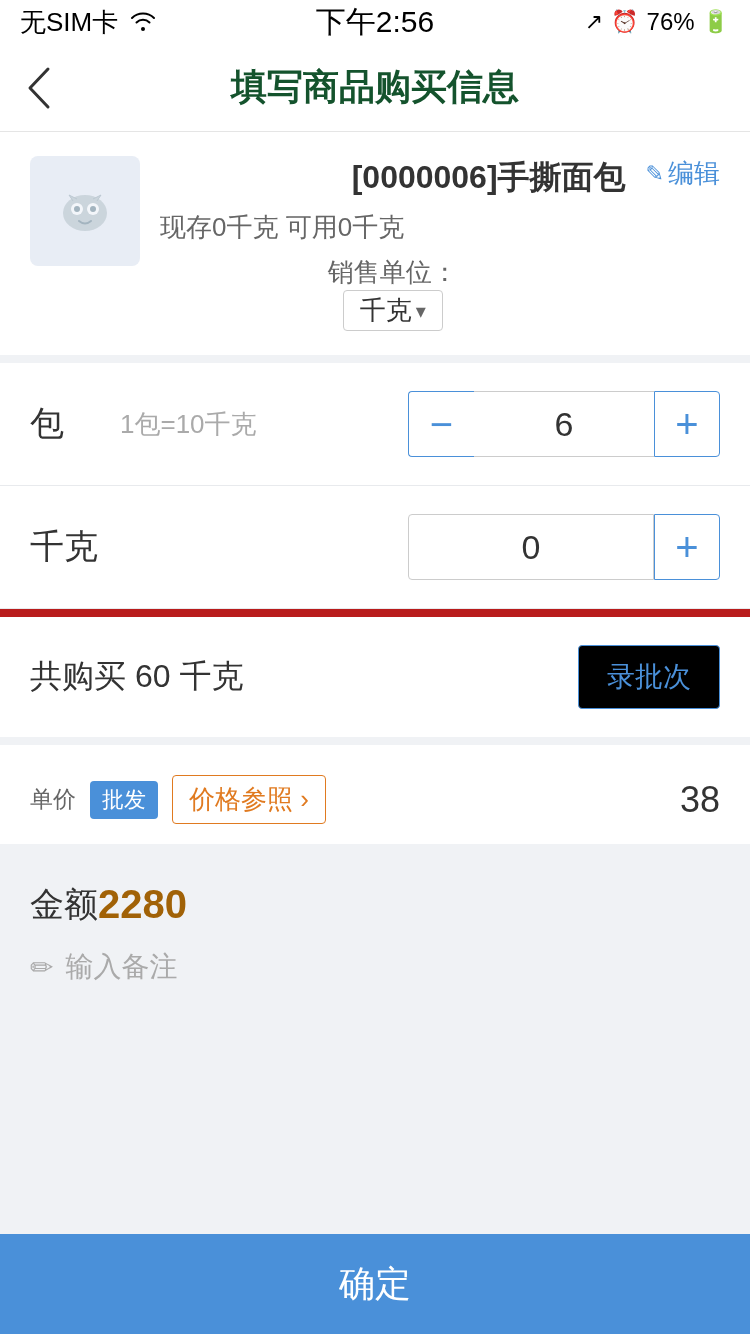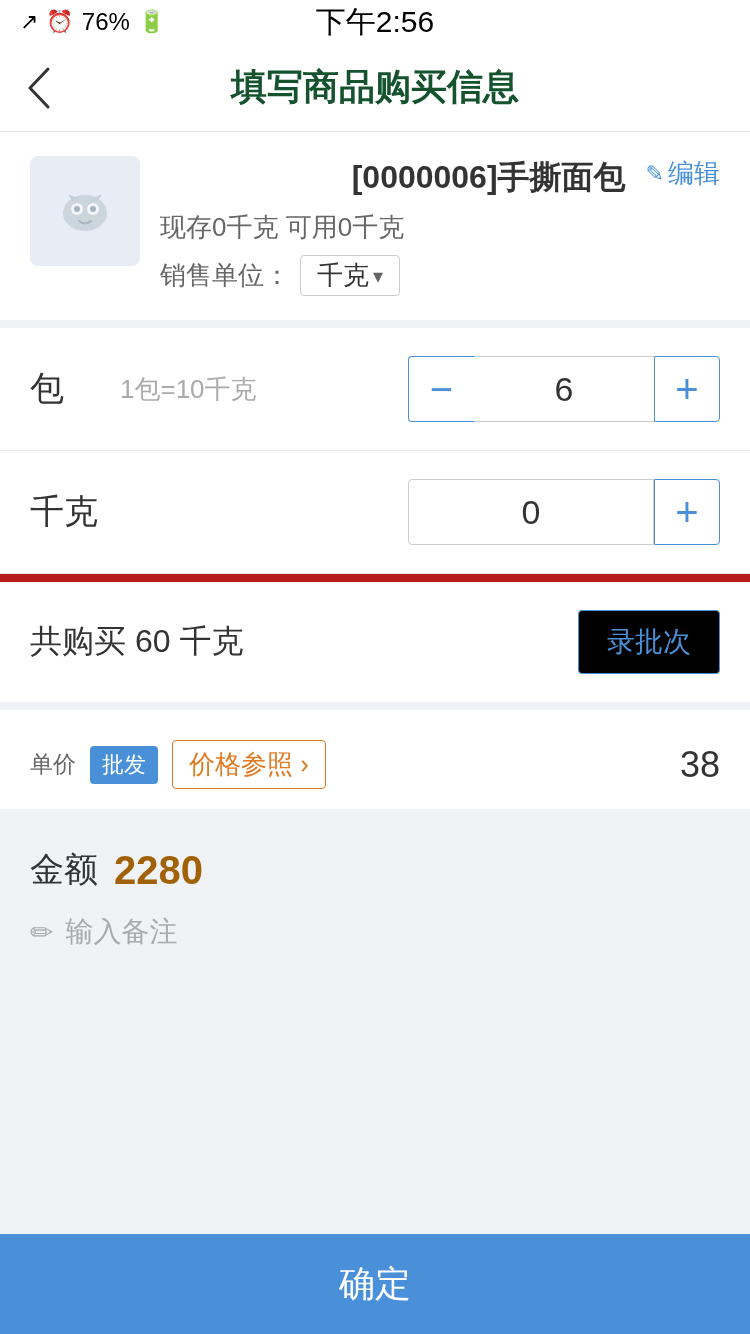--- a/index.html
+++ b/index.html
@@ -110,21 +110,21 @@
     .product-stock {
       font-size: 26px;
       color: #666;
       margin-bottom: 10px;
     }
     .product-unit {
       font-size: 26px;
       color: #666;
       display: flex;
       align-items: center;
-      gap: 10px;
+      flex-direction: column;
     }
     .unit-select {
       border: 1px solid #ccc;
       border-radius: 4px;
       padding: 2px 16px;
       font-size: 26px;
       color: #333;
       background: #fff;
       display: inline-flex;
       align-items: center;
@@ -266,22 +266,20 @@
       font-weight: 500;
     }
 
     
     .amount-section {
       background: #f0f2f5;
       padding: 30px 30px 0 30px;
     }
     .amount-row {
       display: flex;
-      align-items: center;
-      gap: 16px;
       margin-bottom: 20px;
     }
     .amount-label {
       font-size: 34px;
       color: #333;
     }
     .amount-value {
       font-size: 40px;
       font-weight: 700;
       color: #a16207;
@@ -323,20 +321,30 @@
     .confirm-text {
       font-size: 36px;
       color: #fff;
       font-weight: 500;
     }
   </style>
 </head>
 <body>
 
 <div class="status-bar">
+  <div class="status-left">
+    <span>无SIM卡</span>
+    <span>
+      <svg viewBox="0 0 30 22" width="30" height="22" fill="none" xmlns="http://www.w3.org/2000/svg">
+        <path d="M15 18a2 2 0 100 4 2 2 0 000-4z" fill="#000"></path>
+        <path d="M8.5 13.5C10.2 11.8 12.5 10.8 15 10.8s4.8 1 6.5 2.7" stroke="#000" stroke-width="2" stroke-linecap="round" fill="none"></path>
+        <path d="M4 9C6.8 6.2 10.7 4.5 15 4.5s8.2 1.7 11 4.5" stroke="#000" stroke-width="2" stroke-linecap="round" fill="none"></path>
+      </svg>
+    </span>
+  </div>
   <div class="status-center">下午2:56</div>
   <div class="status-right">
     <span style="font-size:22px;">↗</span>
     <span style="font-size:22px;">⏰</span>
     <span>76%</span>
     <span style="font-size:22px;">🔋</span>
   </div>
 </div>
 
 <div class="nav-bar">

